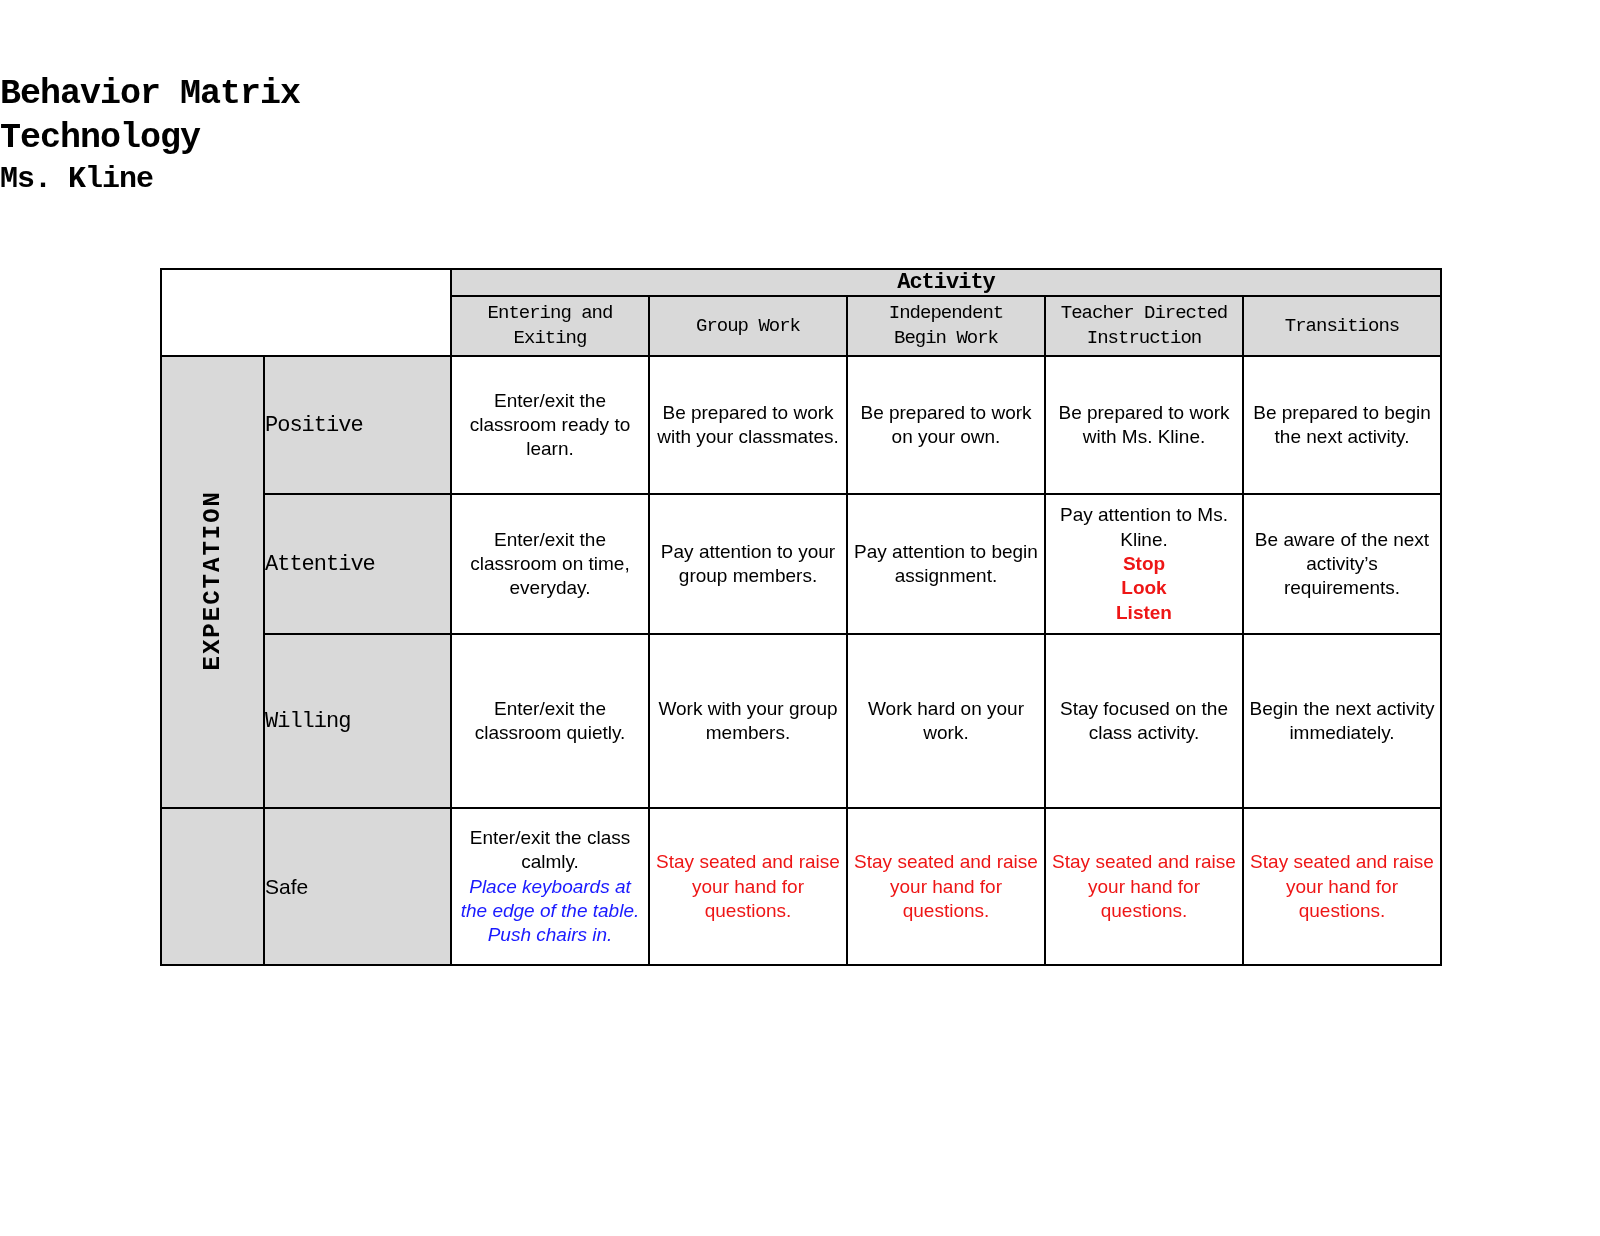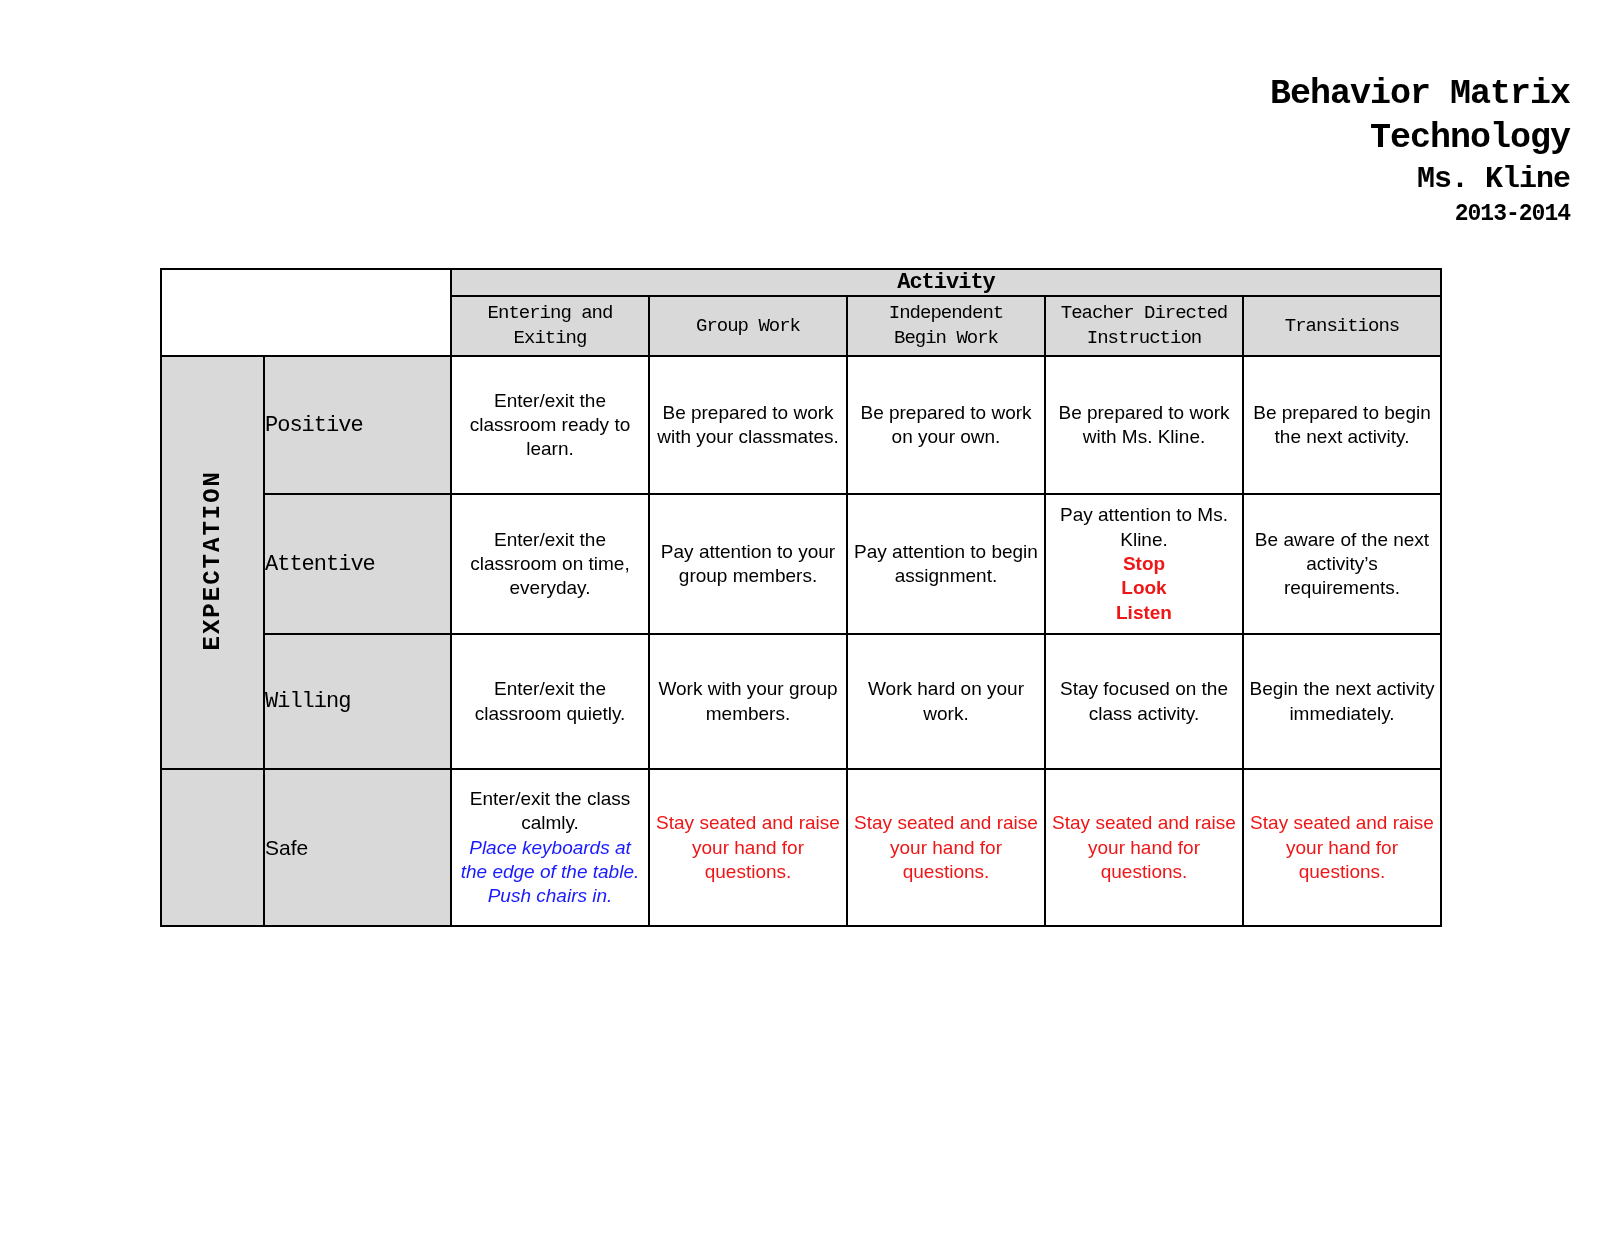--- a/index.html
+++ b/index.html
@@ -14,21 +14,21 @@
     color: #000;
   }
   .tw { font-family: "Liberation Mono", monospace; }
 
   
   .title-block {
     position: absolute;
     top: 72px;
     left: 0;
     width: 1570px;
-    text-align: right;
+    text-align: left;
   }
   .title-line-1, .title-line-2 { font-size: 35px; font-weight: 700; line-height: 1.26; letter-spacing: -1px; }
   .title-line-3 { font-size: 30px; font-weight: 700; line-height: 1.3; letter-spacing: -1px; }
   .title-line-4 { font-size: 23px; font-weight: 700; line-height: 1.35; letter-spacing: -1px; }
 
   
   table.matrix {
     position: absolute;
     left: 160px;
     top: 268px;
@@ -106,21 +106,20 @@
 </style>
 </head>
 <body>
 
 <div class="page">
 
   <div class="title-block tw">
     <div class="title-line-1">Behavior Matrix</div>
     <div class="title-line-2">Technology</div>
     <div class="title-line-3">Ms. Kline</div>
-    <div class="title-line-4">2013-2014</div>
   </div>
 
   <table class="matrix">
     <colgroup>
       <col style="width:103px">
       <col style="width:187px">
       <col style="width:198px">
       <col style="width:198px">
       <col style="width:198px">
       <col style="width:198px">
@@ -173,21 +172,21 @@
       <td class="cell">
             <div>Pay attention to Ms. Kline.</div>
             <div class="seg-red seg-bold">Stop</div>
             <div class="seg-red seg-bold">Look</div>
             <div class="seg-red seg-bold">Listen</div>
           </td>
       <td class="cell">
             <div>Be aware of the next activity’s requirements.</div>
           </td>
     </tr>
-    <tr style="height:135px">
+    <tr style="height:174px">
       <th class="gray rowlabel tw">Willing</th>
       <td class="cell">
             <div>Enter/exit the classroom quietly.</div>
           </td>
       <td class="cell">
             <div>Work with your group members.</div>
           </td>
       <td class="cell">
             <div>Work hard on your work.</div>
           </td>

